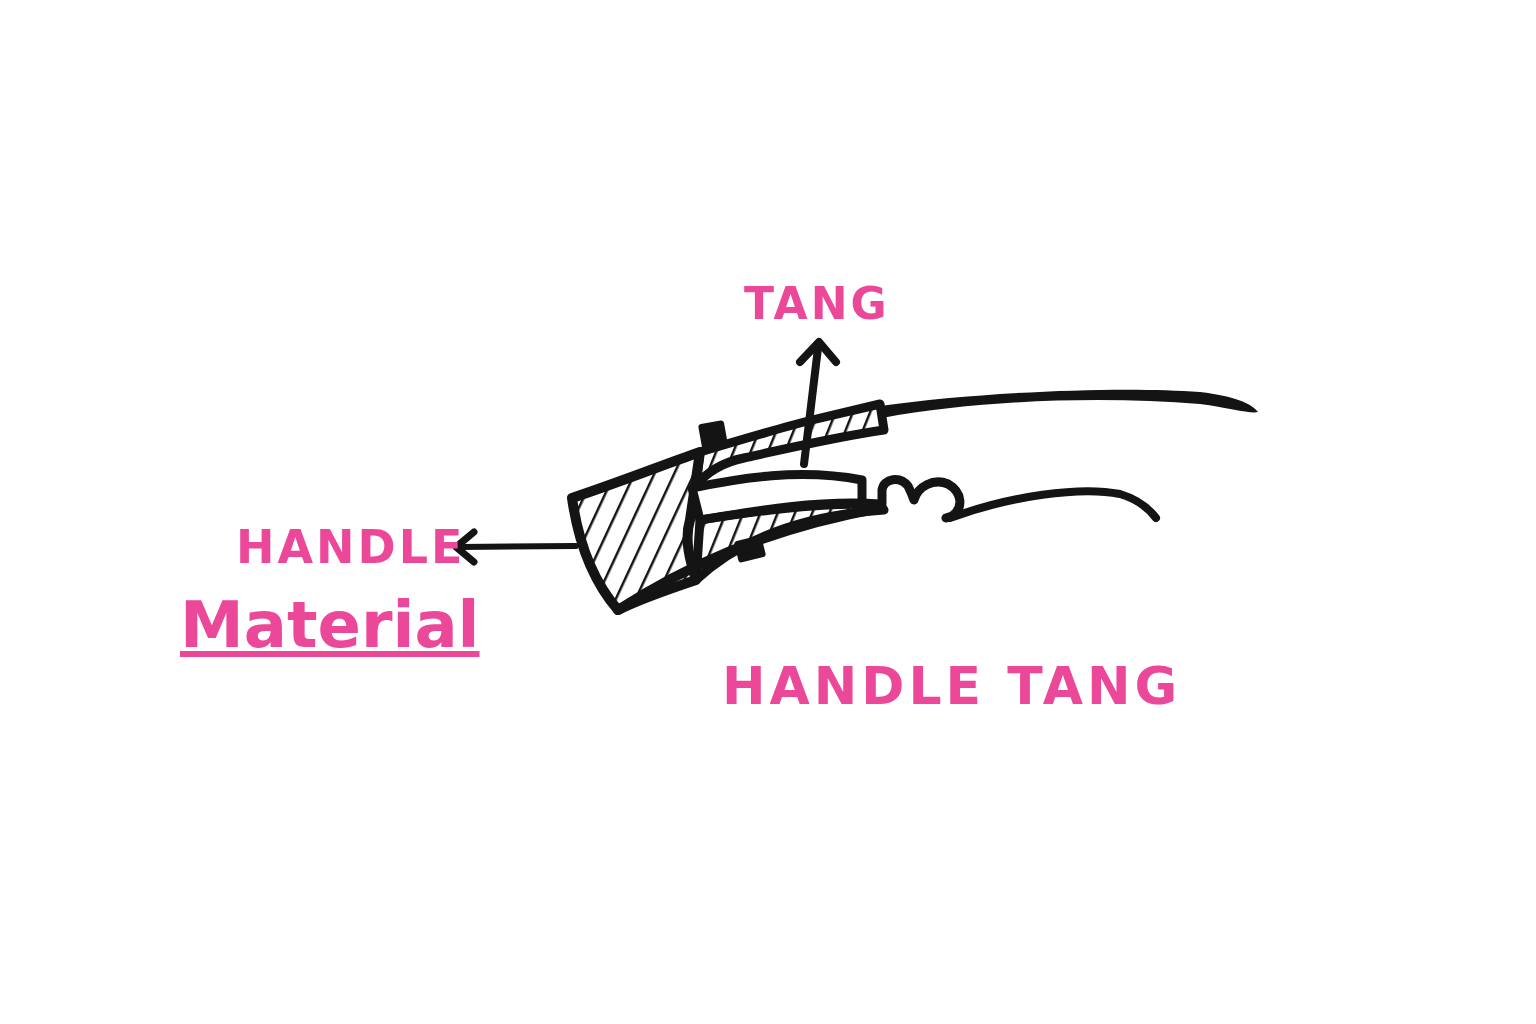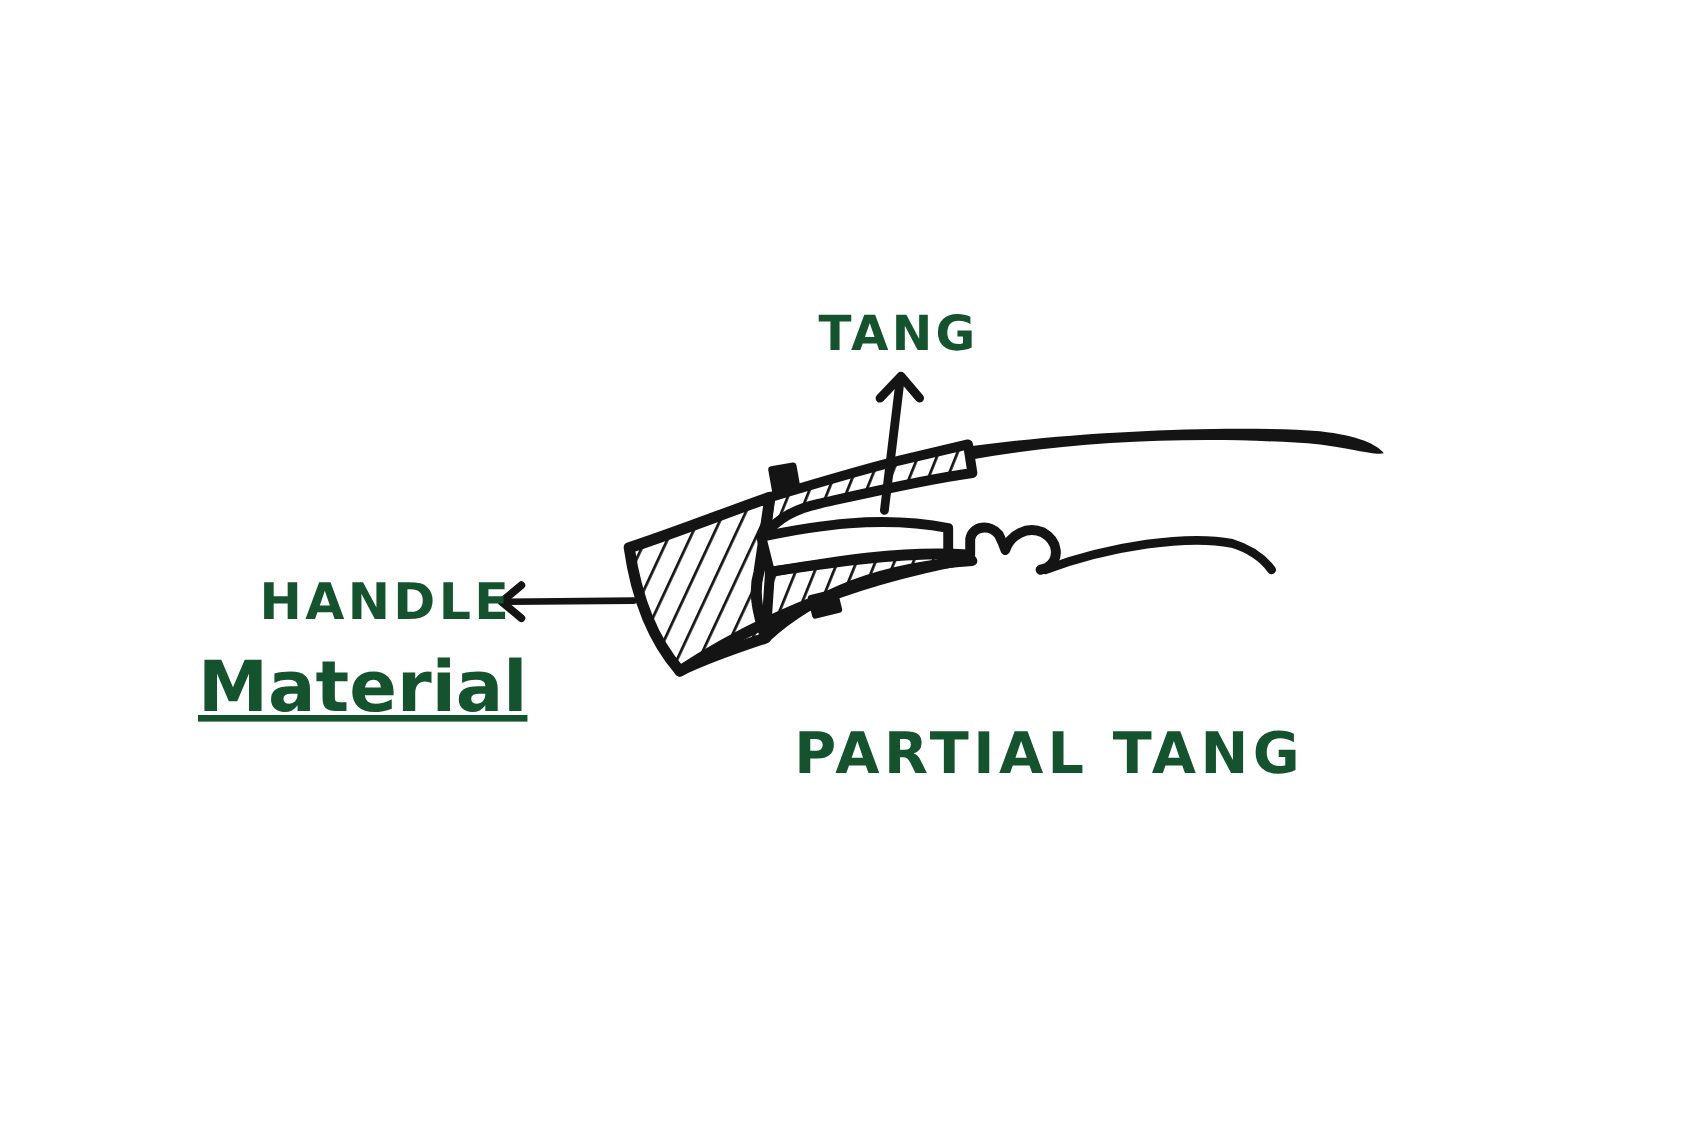--- a/index.html
+++ b/index.html
@@ -1,18 +1,18 @@
 <!DOCTYPE html>
 <html><head>
   <meta charset="utf-8">
   <style>
     html, body { margin:0; padding:0; background:#ffffff; }
     body { width:1536px; height:1024px; position:relative; overflow:hidden; }
     .canvas { position:absolute; left:0; top:0; width:1536px; height:1024px; }
-    .label { position:absolute; color:#14532d; font-family:"DejaVu Sans", sans-serif; font-weight:bold; white-space:nowrap; }
+    .label { position:absolute; color:#ec4899; font-family:"DejaVu Sans", sans-serif; font-weight:bold; white-space:nowrap; }
     .tang-label { left:744px; top:278px; font-size:44px; letter-spacing:3px; }
     .handle-label { left:196px; top:520px; font-size:46px; letter-spacing:3px;margin-left:40px; }
     .material-label { left:180px; top:588px; font-size:64px; letter-spacing:0px;text-decoration:underline; }
     .title-label { left:722px; top:656px; font-size:52px; letter-spacing:4px; font-weight:bold; }
   </style>
 </head>
 <body>
 
 <svg class="canvas" viewBox="0 0 1536 1024" width="1536" height="1024" xmlns="http://www.w3.org/2000/svg">
   <defs>
@@ -63,13 +63,13 @@
 
   <g>
     <line x1="460" y1="547" x2="576" y2="546" stroke="#141414" stroke-width="6" stroke-linecap="round"></line>
     <polyline points="474,532 456,547 474,562" fill="none" stroke="#141414" stroke-width="7" stroke-linecap="round" stroke-linejoin="round"></polyline>
   </g>
 </svg>
 
 <div class="label tang-label">TANG</div>
 <div class="label handle-label">HANDLE</div>
 <div class="label material-label">Material</div>
-<div class="label title-label">PARTIAL TANG</div>
+<div class="label title-label">HANDLE TANG</div>
 
 </body></html>

